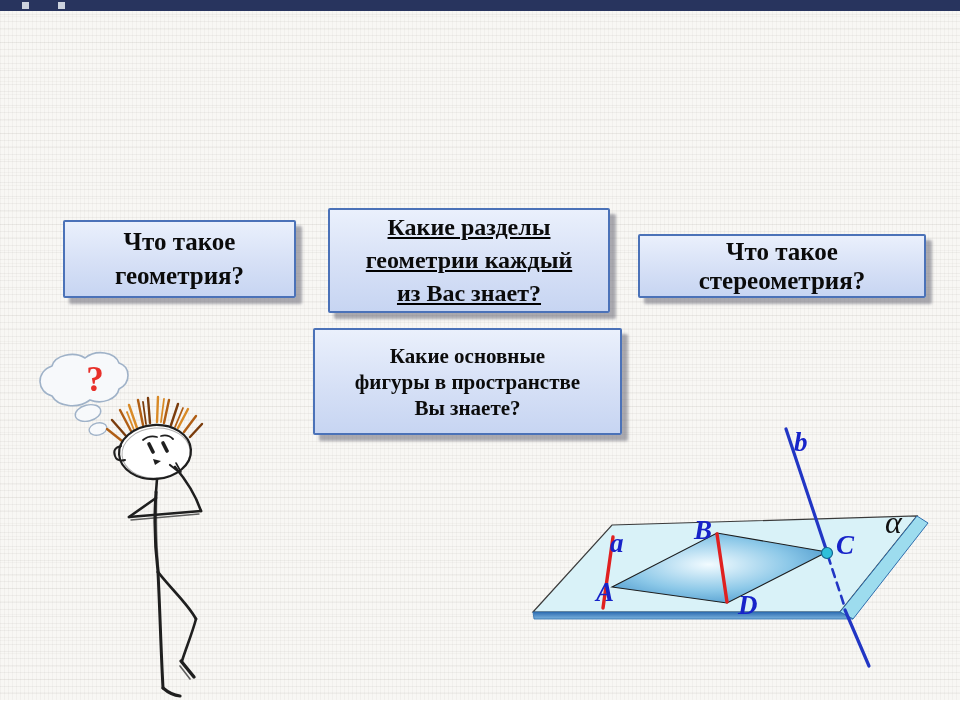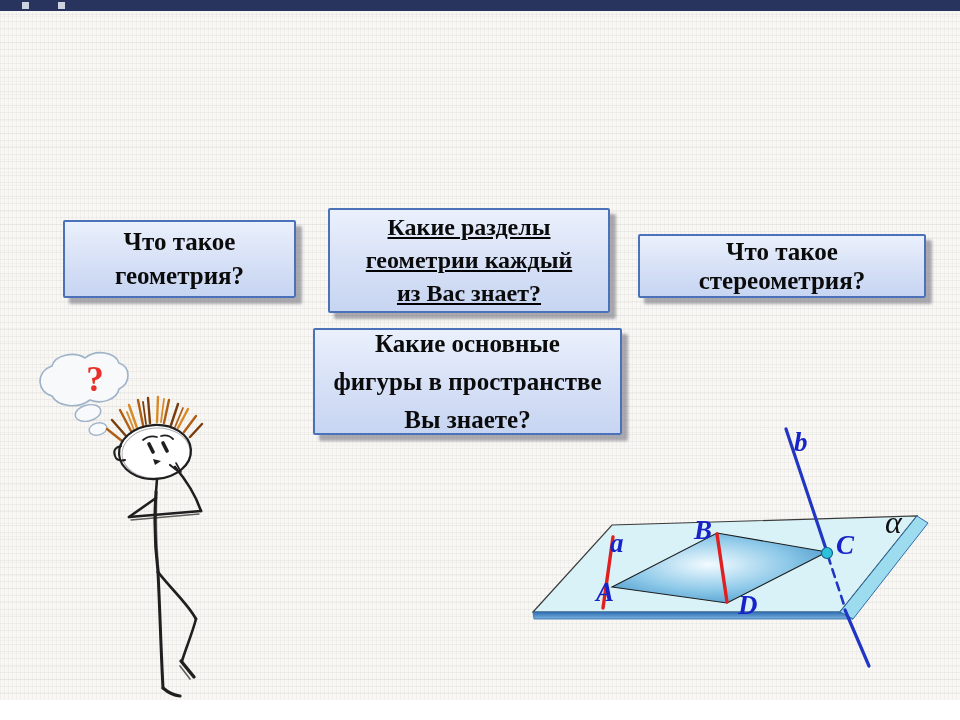--- a/index.html
+++ b/index.html
@@ -40,21 +40,21 @@
     font-weight:700;
     color:var(--box-text);
   }
   #qbox1{left:63px;top:220px;width:233px;height:78px;}
   #qbox1 .qtext{font-size:25px;line-height:34px;}
   #qbox2{left:328px;top:208px;width:282px;height:105px;text-decoration:underline;}
   #qbox2 .qtext{font-size:24px;line-height:33px;}
   #qbox3{left:638px;top:234px;width:288px;height:64px;}
   #qbox3 .qtext{font-size:25px;line-height:29px;}
   #qbox4{left:313px;top:328px;width:309px;height:107px;}
-  #qbox4 .qtext{font-size:25px;line-height:38px;}
+  #qbox4 .qtext{font-size:21px;line-height:26px;}
   .thinker-svg{position:absolute;left:30px;top:350px;width:230px;height:360px;}
   .diagram-svg{position:absolute;left:520px;top:415px;width:430px;height:295px;}
   
   .sk{stroke:var(--sketch);fill:none;stroke-linecap:round;}
   .hair-d{stroke:var(--hair-dark);}
   .hair-m{stroke:var(--hair-mid);}
   .hair-l{stroke:var(--hair-light);}
   .cloud{stroke:var(--cloud-stroke);fill:#f7f9fb;}
   .qmark{
     font-family:"Liberation Serif",serif;font-weight:700;font-size:35px;

